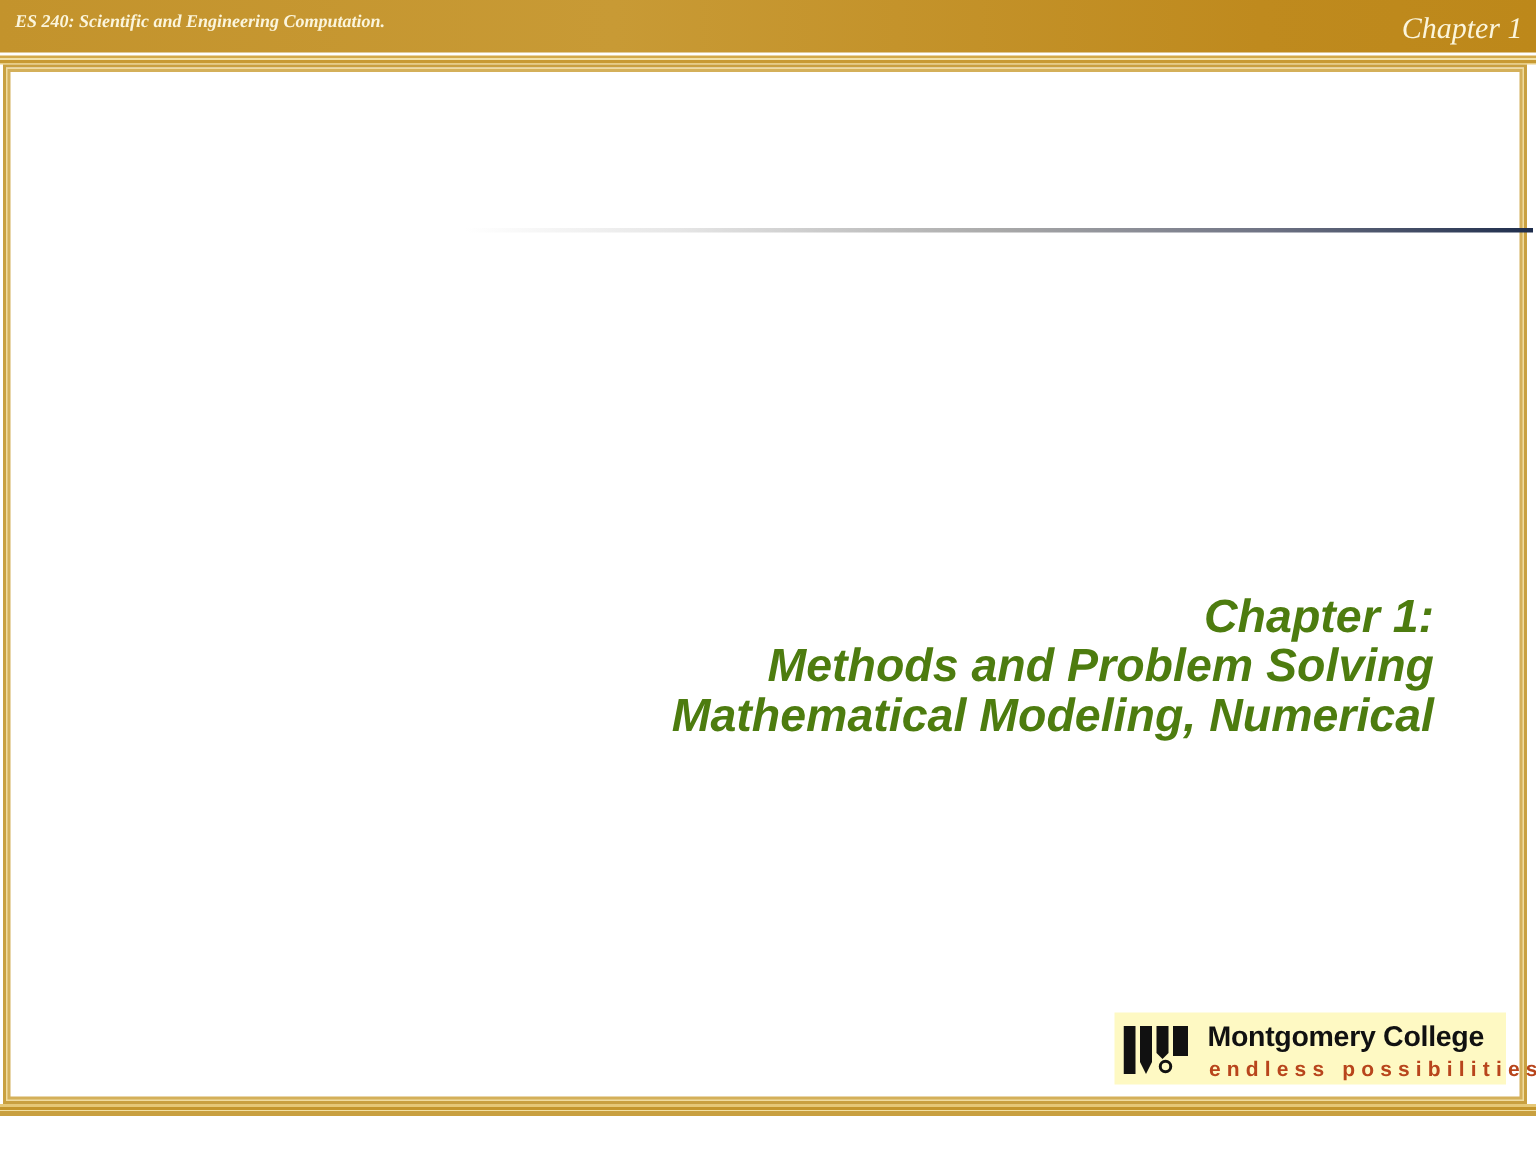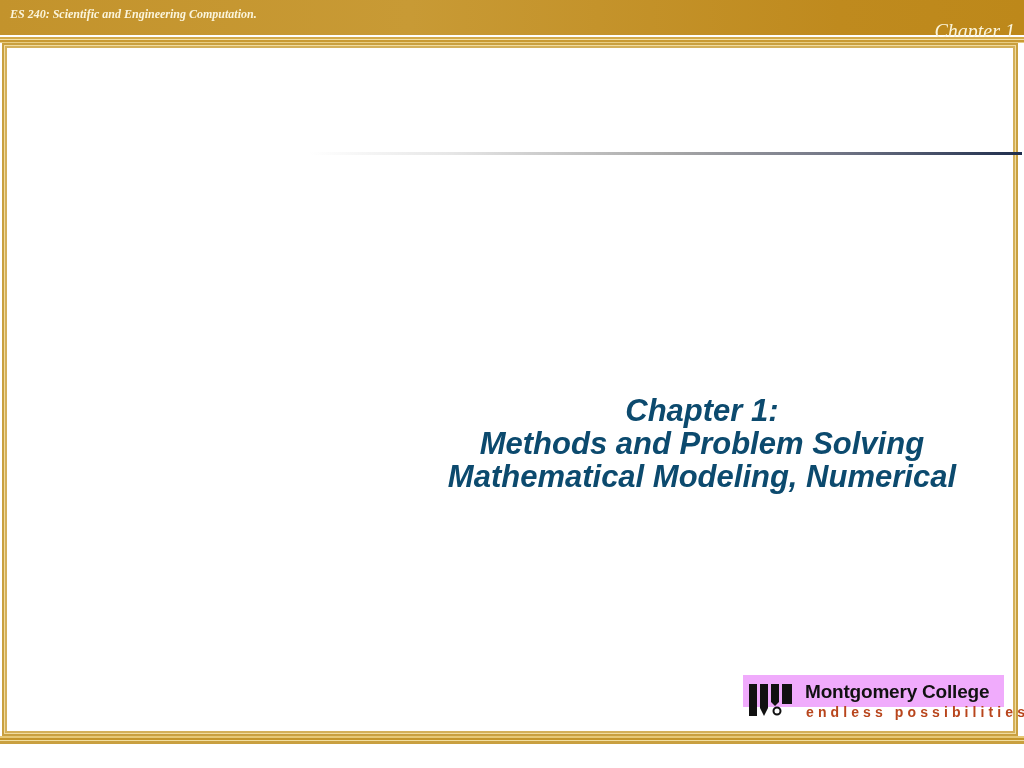--- a/index.html
+++ b/index.html
@@ -13,49 +13,49 @@
     background: linear-gradient(90deg, #c3932c 0%, #c89a35 40%, #bf8a1e 82%, #bd881a 100%);
   }
   .header-title {
     position: absolute; left: 10px; top: 7px;
     font-family: "Liberation Serif", serif; font-style: italic; font-weight: bold;
     font-size: 12px; color: #fbf5dc; white-space: nowrap;
   }
   .header-chapter {
     position: absolute; right: 9px; top: 8px;
     font-family: "Liberation Serif", serif; font-style: italic;
-    font-size: 20px; color: #fbf5dc; white-space: nowrap; margin-top: 12px;
+    font-size: 20px; color: #fbf5dc; white-space: nowrap;
   }
   .rule-top {
     position: absolute; left: 0; top: 37px; width: 1024px; height: 6px;
     background: linear-gradient(180deg, #d4aa4a 0 2px, #f3e1a8 2px 3px, #c89a33 3px 5px, #e8cd84 5px 6px);
   }
   .frame {
     position: absolute; left: 2px; top: 43px; width: 1016px; height: 693px;
     border: 2px solid #c9a040;
     box-shadow: inset 0 0 0 1px #f0dca0, inset 0 0 0 3px #d4b05a;
     box-sizing: border-box;
   }
   .rule-bottom {
     position: absolute; left: 0; top: 736px; width: 1024px; height: 8px;
     background: linear-gradient(180deg, #e6c877 0 2px, #c4962c 2px 4px, #f1dfa2 4px 5px, #c9a040 5px 8px);
   }
   .accent-line {
     position: absolute; left: 310px; top: 152px; width: 712px; height: 3px;
     background: linear-gradient(90deg, rgba(255,255,255,0) 0%, #e6e6e6 20%, #a9a9a9 50%, #6f7384 75%, #1e2d4c 100%);
   }
   .title-block {
-    position: absolute; right: 68px; top: 394px; text-align: center;
+    position: absolute; right: 68px; top: 394px; text-align: right;
     font-family: "Liberation Sans", sans-serif; font-style: italic; font-weight: bold;
-    font-size: 31px; line-height: 33px; color: #0c4a6e;
+    font-size: 31px; line-height: 33px; color: #4d7c0f;
   }
   .title-line { display: block; white-space: nowrap; }
   .logo {
-    position: absolute; left: 743px; top: 675px; width: 261px; height: 32px;
-    background: #f0abfc;
+    position: absolute; left: 743px; top: 675px; width: 261px; height: 48px;
+    background: #fef9c3;
   }
   .logo-mark { position: absolute; left: 6px; top: 9px; width: 44px; height: 32px; }
   .logo-name {
     position: absolute; left: 62px; top: 6px;
     font-family: "Liberation Sans", sans-serif; font-weight: bold;
     font-size: 19px; color: #111111; letter-spacing: -0.2px; white-space: nowrap;
   }
   .logo-tagline {
     position: absolute; left: 63px; top: 29px;
     font-family: "Liberation Sans", sans-serif; font-weight: bold;

